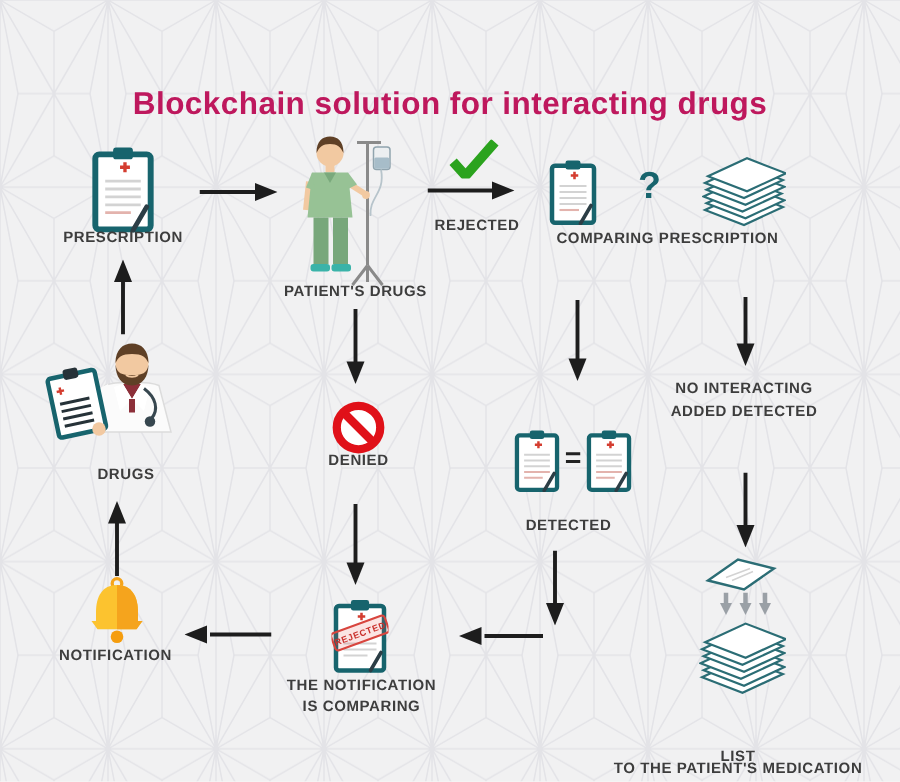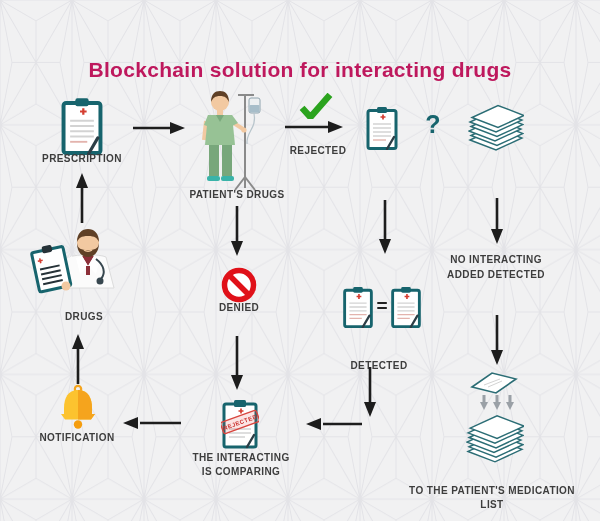--- a/index.html
+++ b/index.html
@@ -262,24 +262,25 @@
   </svg>
 
   <svg class="abs" style="left:71px;top:334px" width="14" height="50" viewBox="0 0 14 50">
     <line x1="7" y1="50" x2="7" y2="13" stroke="#1d1d1d" stroke-width="2.6"></line>
     <polygon points="7,0 1,15 13,15" fill="#1d1d1d"></polygon>
   </svg>
 
   <div class="lbl" style="left:82px;top:153px">PRESCRIPTION</div>
   <div class="lbl" style="left:237px;top:189px">PATIENT'S DRUGS</div>
   <div class="lbl" style="left:318px;top:145px">REJECTED</div>
+  <div class="lbl" style="left:445px;top:154px">COMPARING PRESCRIPTION</div>
   <div class="lbl" style="left:496px;top:254px">NO INTERACTING</div>
   <div class="lbl" style="left:496px;top:269px">ADDED DETECTED</div>
   <div class="lbl" style="left:84px;top:311px">DRUGS</div>
   <div class="lbl" style="left:239px;top:302px">DENIED</div>
-  <div class="lbl" style="left:379px;top:360px">DETECTED</div>
+  <div class="lbl" style="left:379px;top:345px">DETECTED</div>
   <div class="lbl" style="left:77px;top:432px">NOTIFICATION</div>
-  <div class="lbl" style="left:241px;top:452px">THE INTERACTING</div>
+  <div class="lbl" style="left:241px;top:452px">THE NOTIFICATION</div>
   <div class="lbl" style="left:241px;top:466px">IS COMPARING</div>
-  <div class="lbl" style="left:492px;top:485px">TO THE PATIENT'S MEDICATION</div>
+  <div class="lbl" style="left:492px;top:507px">TO THE PATIENT'S MEDICATION</div>
   <div class="lbl" style="left:492px;top:499px">LIST</div>
 
 </div>
 
 </body></html>

